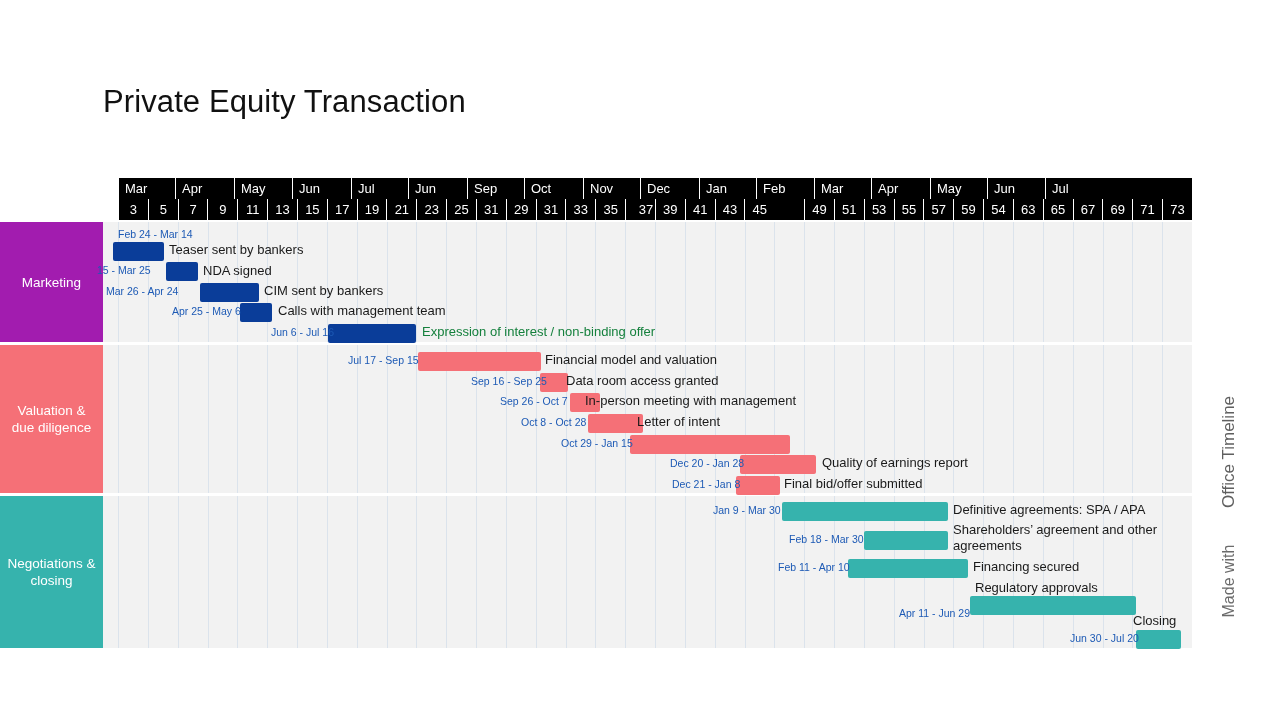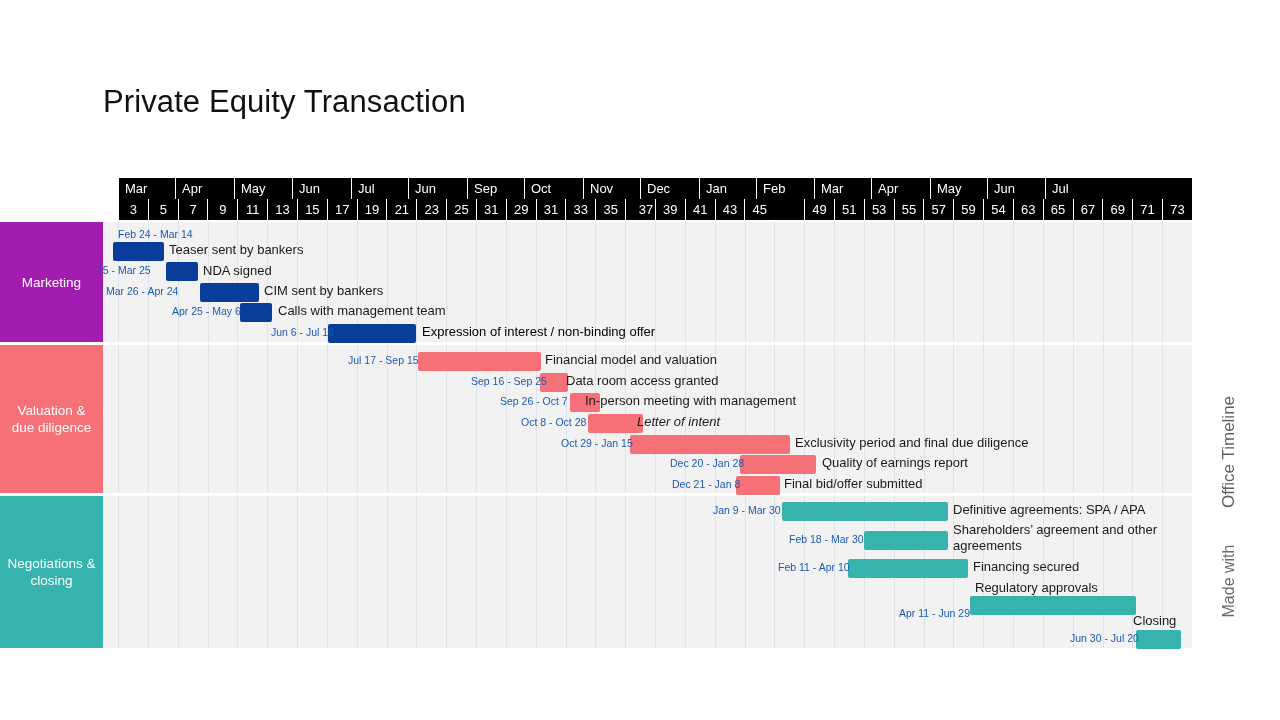--- a/index.html
+++ b/index.html
@@ -289,21 +289,21 @@
         <div class="date-lbl" style="left: 97px; top: 42px; color: rgb(29, 90, 181);">15 - Mar 25</div>
         <div class="task-lbl" style="left: 203px; top: 41px; color: rgb(26, 26, 26);">NDA signed</div>
         <div class="bar" title="CIM sent by bankers" style="left: 200px; width: 59px; top: 61px; background: rgb(10, 61, 153);"></div>
         <div class="date-lbl" style="left: 106px; top: 63px; color: rgb(29, 90, 181);">Mar 26 - Apr 24</div>
         <div class="task-lbl" style="left: 264px; top: 61px; color: rgb(26, 26, 26);">CIM sent by bankers</div>
         <div class="bar" title="Calls with management team" style="left: 240px; width: 32px; top: 81px; background: rgb(10, 61, 153);"></div>
         <div class="date-lbl" style="left: 172px; top: 83px; color: rgb(29, 90, 181);">Apr 25 - May 6</div>
         <div class="task-lbl" style="left: 278px; top: 81px; color: rgb(26, 26, 26);">Calls with management team</div>
         <div class="bar" title="Expression of interest / non-binding offer" style="left: 328px; width: 88px; top: 102px; background: rgb(10, 61, 153);"></div>
         <div class="date-lbl" style="left: 271px; top: 104px; color: rgb(29, 90, 181);">Jun 6 - Jul 16</div>
-        <div class="task-lbl" style="left: 422px; top: 102px; color: #000000;">Expression of interest / non-binding offer</div>
+        <div class="task-lbl" style="left: 422px; top: 102px; color: #15803d;">Expression of interest / non-binding offer</div>
       </div>
       <div class="lane" style="top: 167px; height: 148px;">
         <div class="lane-label" style="background: rgb(245, 112, 119);">Valuation &amp;<br>due diligence</div>
         <div class="lane-plot" style="background: rgb(242, 242, 242);">
           <div class="vgrid" style="left: 15px; background: rgb(219, 227, 236);"></div>
           <div class="vgrid" style="left: 44.8333px; background: rgb(219, 227, 236);"></div>
           <div class="vgrid" style="left: 74.6667px; background: rgb(219, 227, 236);"></div>
           <div class="vgrid" style="left: 104.5px; background: rgb(219, 227, 236);"></div>
           <div class="vgrid" style="left: 134.333px; background: rgb(219, 227, 236);"></div>
           <div class="vgrid" style="left: 164.167px; background: rgb(219, 227, 236);"></div>
@@ -342,24 +342,23 @@
         <div class="date-lbl" style="left: 348px; top: 9px; color: rgb(29, 90, 181);">Jul 17 - Sep 15</div>
         <div class="task-lbl" style="left: 545px; top: 7px; color: rgb(26, 26, 26);">Financial model and valuation</div>
         <div class="bar" title="Data room access granted" style="left: 540px; width: 28px; top: 28px; background: rgb(245, 112, 119);"></div>
         <div class="date-lbl" style="left: 471px; top: 30px; color: rgb(29, 90, 181);">Sep 16 - Sep 25</div>
         <div class="task-lbl" style="left: 566px; top: 28px; color: rgb(26, 26, 26);">Data room access granted</div>
         <div class="bar" title="In-person meeting with management" style="left: 570px; width: 30px; top: 48px; background: rgb(245, 112, 119);"></div>
         <div class="date-lbl" style="left: 500px; top: 50px; color: rgb(29, 90, 181);">Sep 26 - Oct 7</div>
         <div class="task-lbl" style="left: 585px; top: 48px; color: rgb(26, 26, 26);">In-person meeting with management</div>
         <div class="bar" title="Letter of intent" style="left: 588px; width: 55px; top: 69px; background: rgb(245, 112, 119);"></div>
         <div class="date-lbl" style="left: 521px; top: 71px; color: rgb(29, 90, 181);">Oct 8 - Oct 28</div>
-        <div class="task-lbl" style="left: 637px; top: 69px; color: rgb(26, 26, 26); font-style: italic;">Letter of intent</div>
+        <div class="task-lbl" style="left: 637px; top: 69px; color: rgb(26, 26, 26);">Letter of intent</div>
         <div class="bar" title="Exclusivity period and final due diligence" style="left: 630px; width: 160px; top: 90px; background: rgb(245, 112, 119);"></div>
         <div class="date-lbl" style="left: 561px; top: 92px; color: rgb(29, 90, 181);">Oct 29 - Jan 15</div>
-        <div class="task-lbl" style="left: 795px; top: 90px; color: rgb(26, 26, 26);">Exclusivity period and final due diligence</div>
         <div class="bar" title="Quality of earnings report" style="left: 740px; width: 76px; top: 110px; background: rgb(245, 112, 119);"></div>
         <div class="date-lbl" style="left: 670px; top: 112px; color: rgb(29, 90, 181);">Dec 20 - Jan 28</div>
         <div class="task-lbl" style="left: 822px; top: 110px; color: rgb(26, 26, 26);">Quality of earnings report</div>
         <div class="bar" title="Final bid/offer submitted" style="left: 736px; width: 44px; top: 131px; background: rgb(245, 112, 119);"></div>
         <div class="date-lbl" style="left: 672px; top: 133px; color: rgb(29, 90, 181);">Dec 21 - Jan 8</div>
         <div class="task-lbl" style="left: 784px; top: 131px; color: rgb(26, 26, 26);">Final bid/offer submitted</div>
       </div>
       <div class="lane" style="top: 318px; height: 152px;">
         <div class="lane-label" style="background: rgb(54, 179, 173);">Negotiations &amp;<br>closing</div>
         <div class="lane-plot" style="background: rgb(242, 242, 242);">

